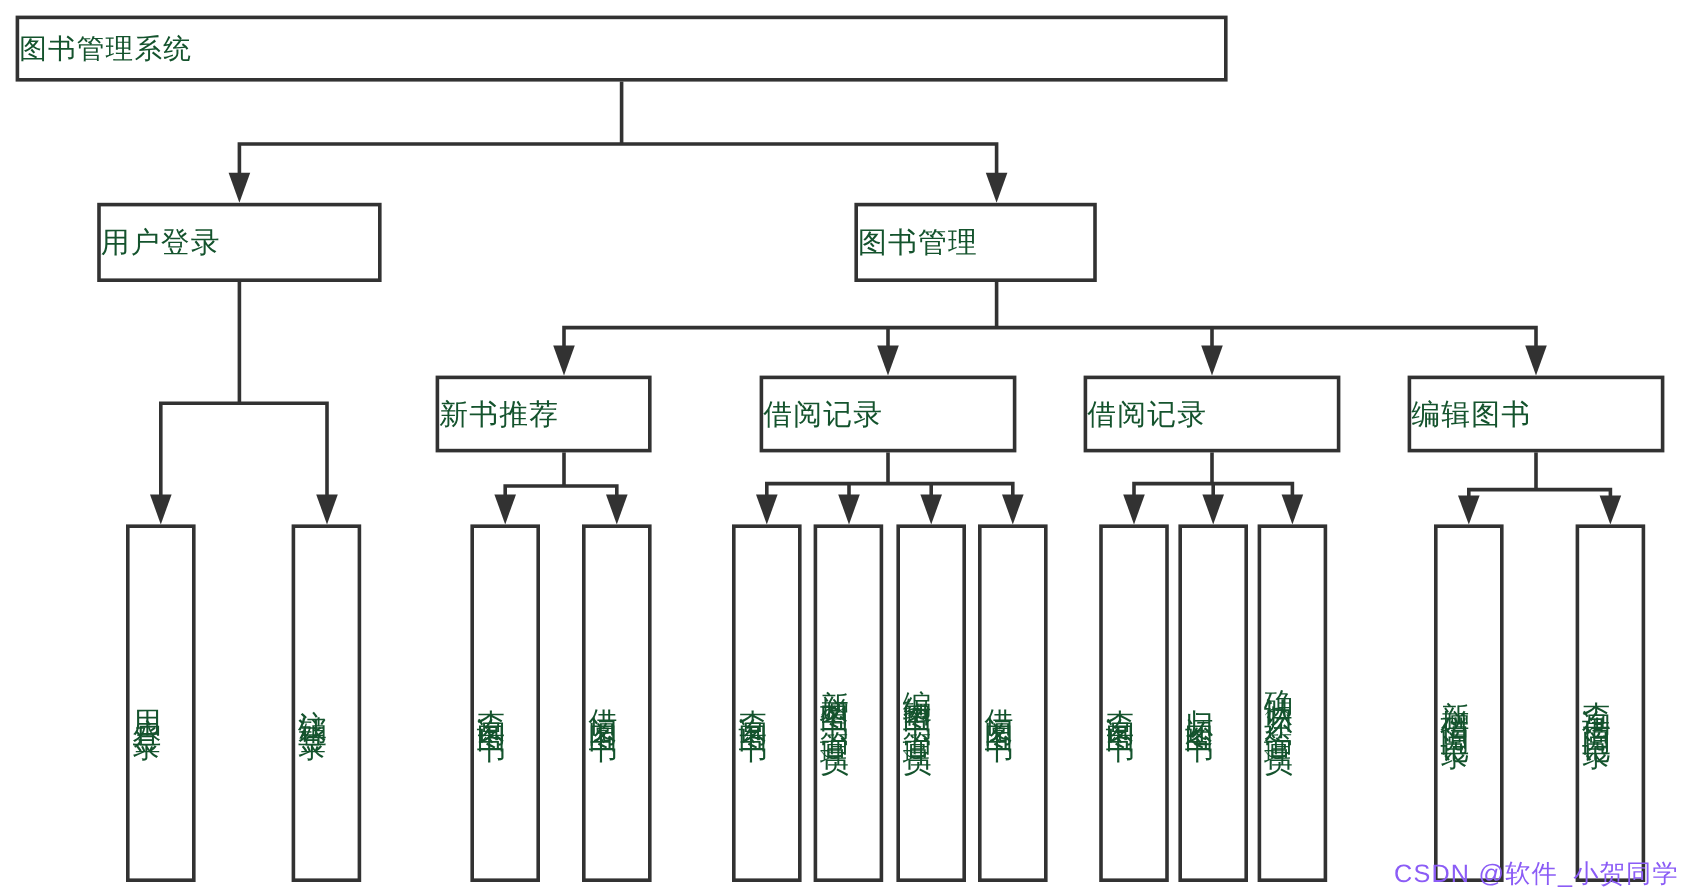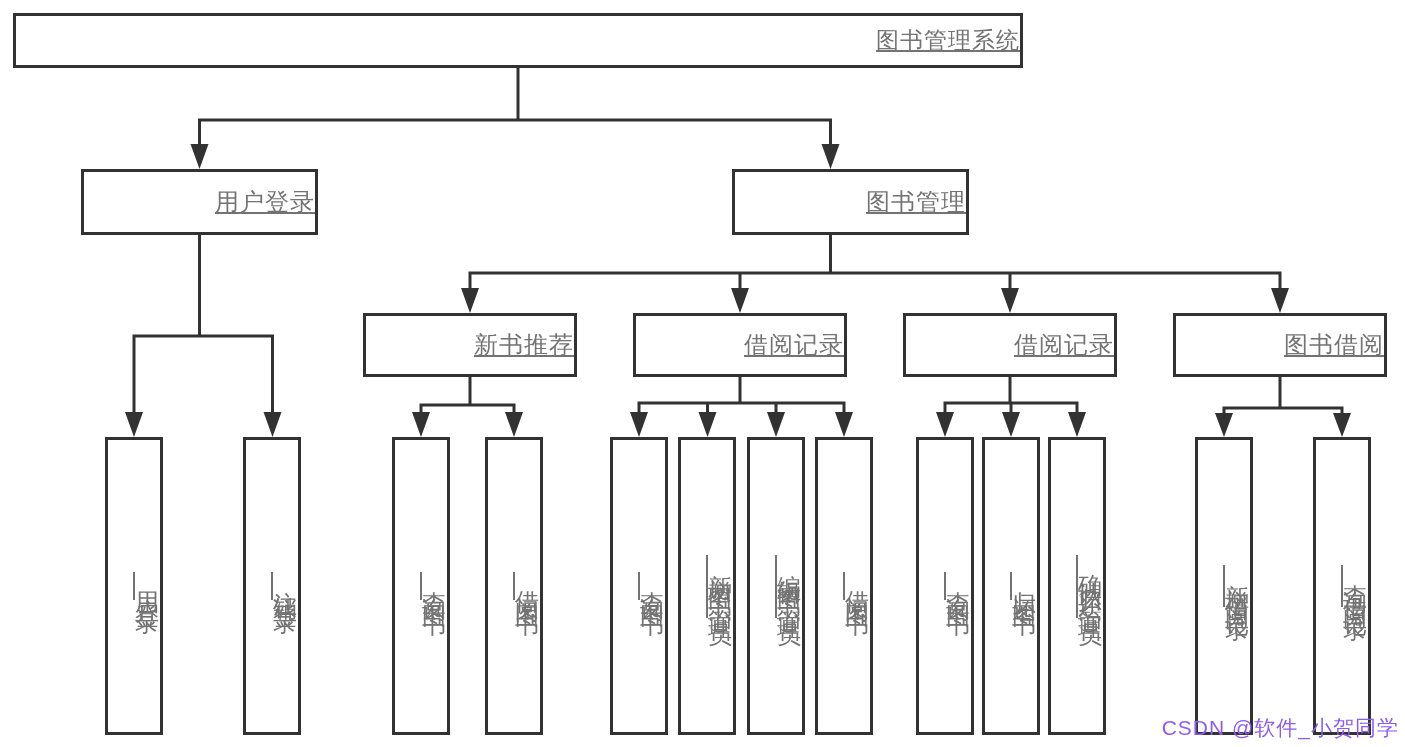--- a/index.html
+++ b/index.html
@@ -16,23 +16,22 @@
     left: 0; top: 0;
     width: 1405px; height: 747px;
   }
   .box {
     position: absolute;
     box-sizing: border-box;
     border: 3px solid #323232;
     background: #ffffff;
     display: flex;
     align-items: center;
-    justify-content: flex-end;
-    color: #737373;
-    text-decoration: underline;
+    justify-content: flex-start;
+    color: #14532d;
   }
   .h-box { font-size: 24px; letter-spacing: 1px; }
   .root-box { font-size: 23px; }
   .v-box .v-label {
     writing-mode: vertical-rl;
     text-orientation: mixed;
     font-size: 24px;
     letter-spacing: 7px;
     line-height: 1.1;
     white-space: nowrap;
@@ -102,35 +101,35 @@
     </g>
   </svg>
 
   <div class="box h-box root-box" style="left:13px; top:13px; width:1010px; height:55px;">
     <span>图书管理系统</span>
   </div>
 
   <div class="box h-box" style="left:81px; top:169px; width:237px; height:66px;">
     <span>用户登录</span>
   </div>
-  <div class="box h-box" style="left:732px; top:169px; width:237px; height:66px;">
+  <div class="box h-box" style="left:712px; top:169px; width:202px; height:66px;">
     <span>图书管理</span>
   </div>
 
-  <div class="box h-box" style="left:363px; top:313px; width:214px; height:64px;padding-left:32px;">
+  <div class="box h-box" style="left:363px; top:313px; width:180px; height:64px;">
     <span>新书推荐</span>
   </div>
   <div class="box h-box" style="left:633px; top:313px; width:214px; height:64px;">
     <span>借阅记录</span>
   </div>
   <div class="box h-box" style="left:903px; top:313px; width:214px; height:64px;">
     <span>借阅记录</span>
   </div>
   <div class="box h-box" style="left:1173px; top:313px; width:214px; height:64px;">
-    <span>图书借阅</span>
+    <span>编辑图书</span>
   </div>
 
   <div class="box v-box" style="left:105px; top:437px; width:58px; height:298px;">
     <span class="v-label">用户登录</span>
   </div>
   <div class="box v-box" style="left:243px; top:437px; width:58px; height:298px;">
     <span class="v-label">注销登录</span>
   </div>
 
   <div class="box v-box" style="left:392px; top:437px; width:58px; height:298px;">

